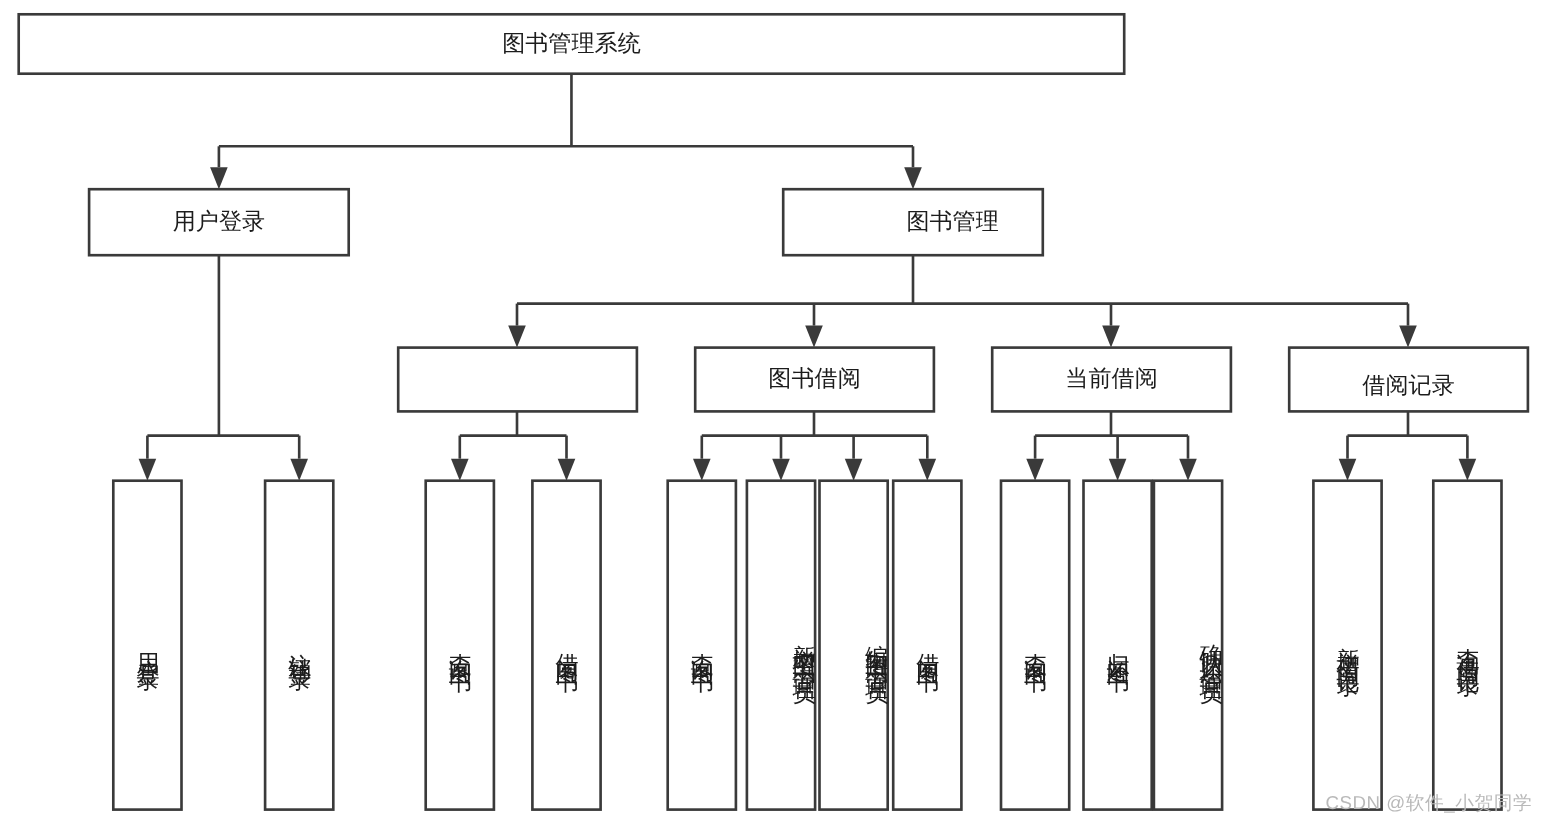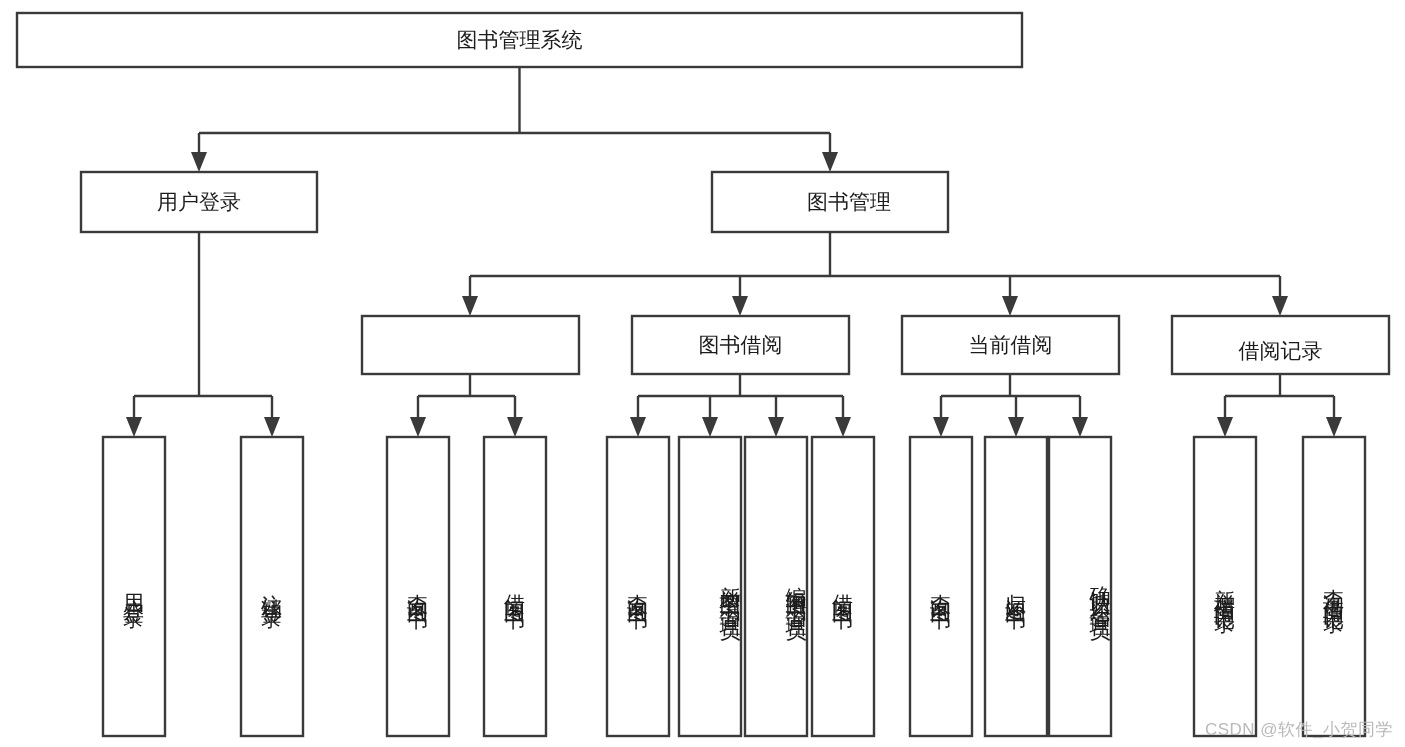--- a/index.html
+++ b/index.html
@@ -182,21 +182,21 @@
     <rect class="node-box" x="910" y="437" width="62" height="299"></rect>
     <rect class="node-box" x="985" y="437" width="62" height="299"></rect>
     <rect class="node-box" x="1049" y="437" width="62" height="299"></rect>
     <rect class="node-box" x="1194" y="437" width="62" height="299"></rect>
     <rect class="node-box" x="1303" y="437" width="62" height="299"></rect>
   </svg>
 
   <div class="node-label horizontal" style="left:17px; top:13px; width:1005px; height:54px;border-radius:10px;">图书管理系统</div>
 
   <div class="node-label horizontal" style="left:81px; top:172px; width:236px; height:60px;">用户登录</div>
-  <div class="node-label horizontal" style="left:731px; top:172px; width:236px; height:60px;">图书管理</div>
+  <div class="node-label horizontal" style="left:748px; top:172px; width:236px; height:60px;">图书管理</div>
 
   <div class="node-label horizontal" style="left:902px; top:316px; width:217px; height:58px;">当前借阅</div>
   <div class="node-label horizontal" style="left:632px; top:316px; width:217px; height:58px;">图书借阅</div>
   <div class="node-label horizontal" style="left:1172px; top:322px; width:217px; height:58px;">借阅记录</div>
 
   <div class="node-label vertical" style="left:103px; top:437px; width:62px; height:299px;">用户登录</div>
   <div class="node-label vertical" style="left:241px; top:437px; width:62px; height:299px;">注销登录</div>
   <div class="node-label vertical" style="left:387px; top:437px; width:62px; height:299px;">查询图书</div>
   <div class="node-label vertical" style="left:484px; top:437px; width:62px; height:299px;">借阅图书</div>
   <div class="node-label vertical" style="left:607px; top:437px; width:62px; height:299px;">查询图书</div>

